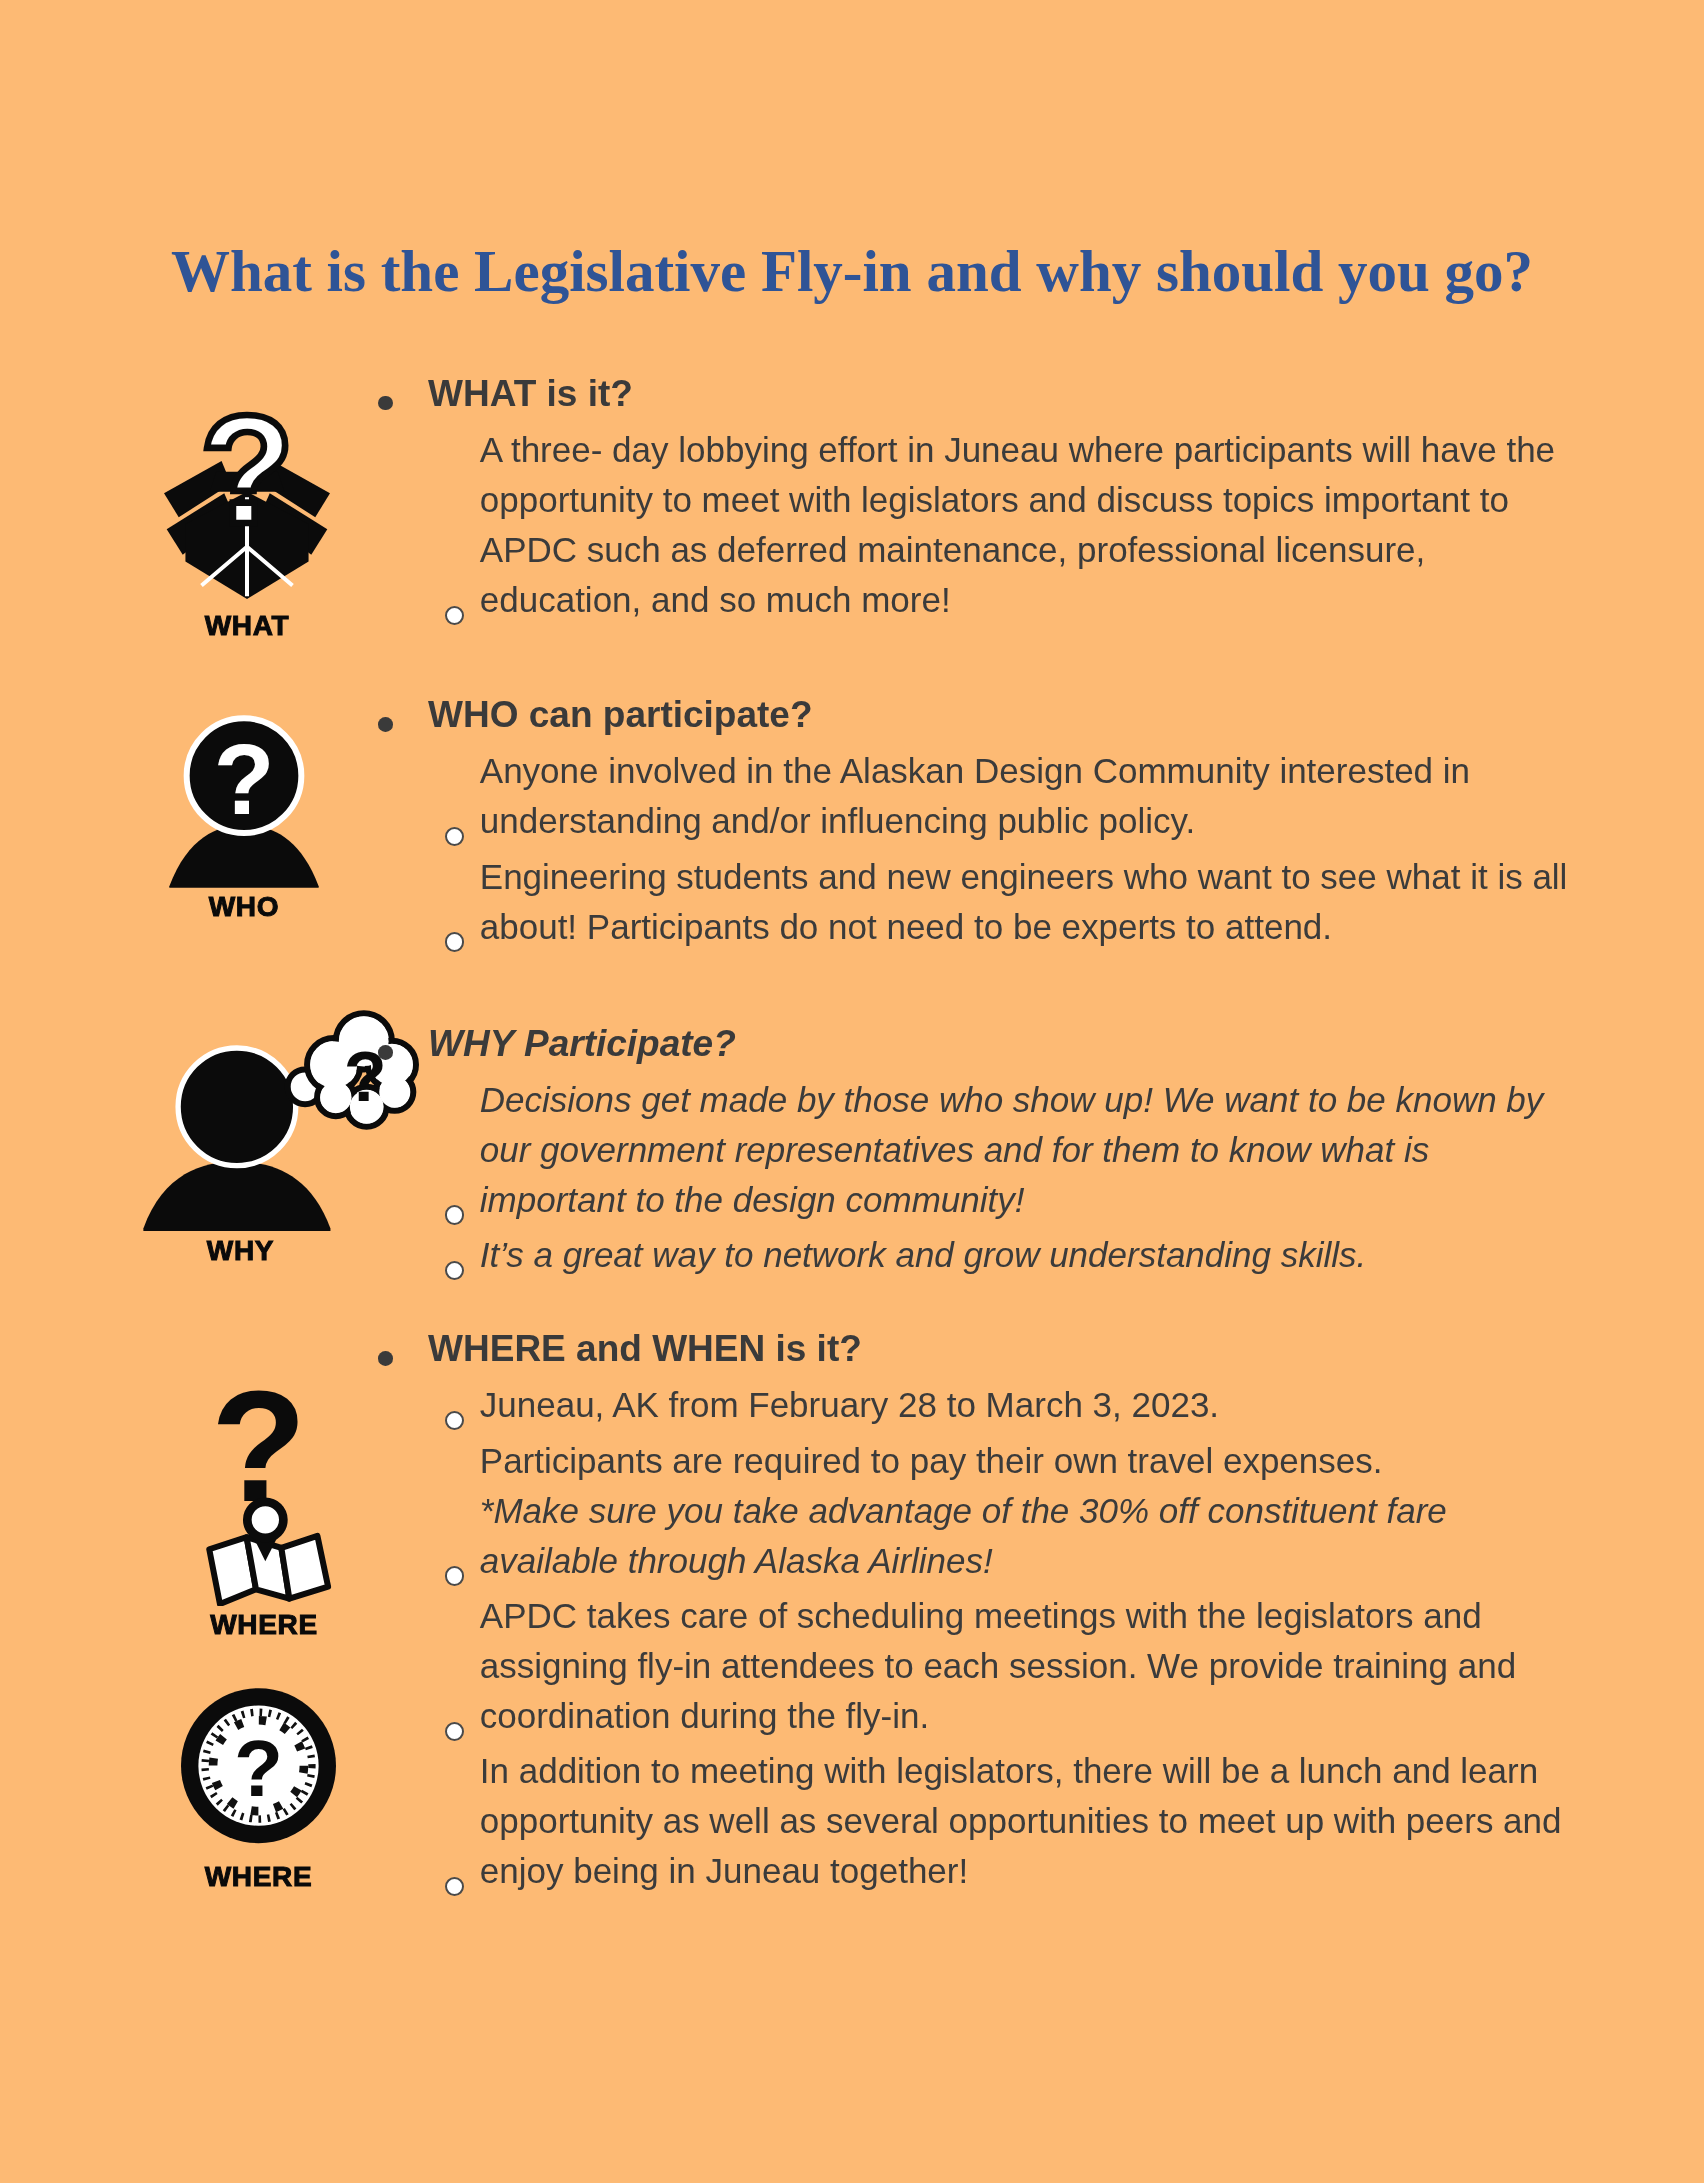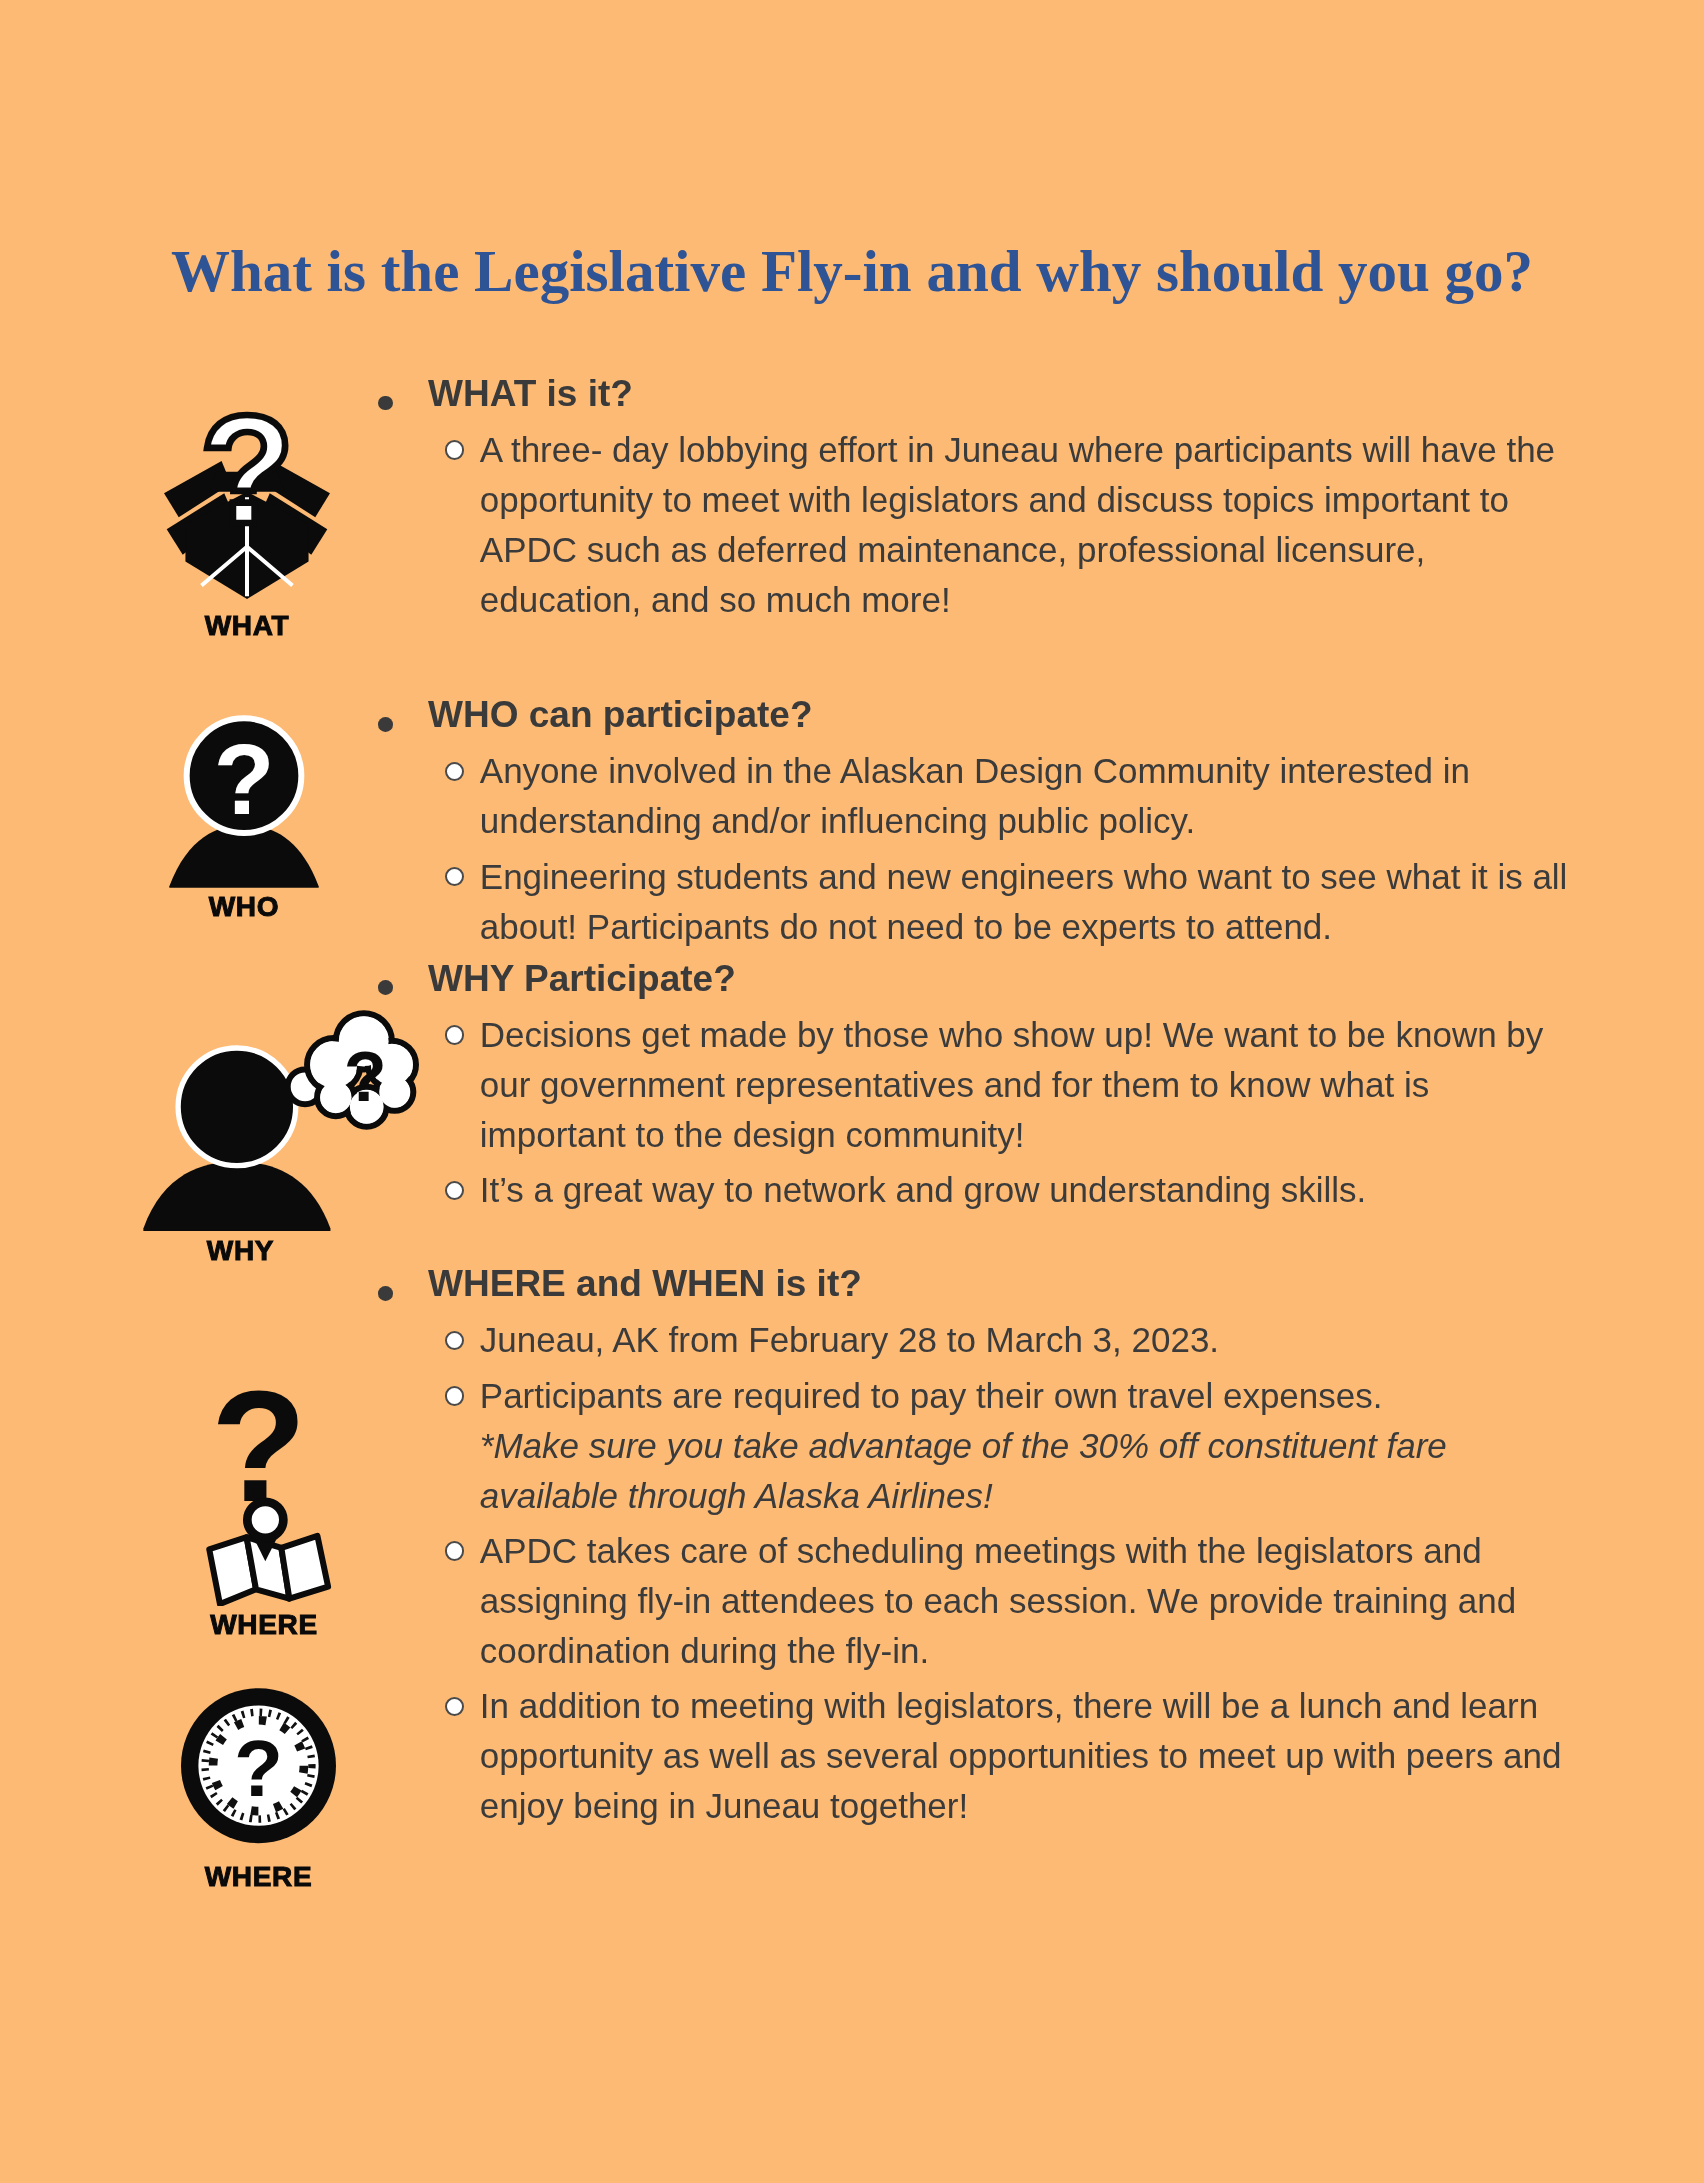--- a/index.html
+++ b/index.html
@@ -20,33 +20,33 @@
   .text-col{
     position:absolute;left:371px;top:348px;width:1206px;
     color:#3b3b3b;
   }
   .sec-head{display:flex;font-weight:700;font-size:37px;line-height:53px;color:#3a3a3a;align-items:center;}
   .sec-head .dot{
     flex:none;margin-left:7.4px;margin-top:19.4px;
     width:14.7px;height:14.7px;border-radius:50%;background:#3a3a3a;
   }
   .sec-head .h{margin-left:35px;}
-  .item{display:flex;font-size:35px;line-height:50px;margin-top:5.3px;}
+  .item{display:flex;font-size:35px;line-height:50px;margin-top:5.3px;align-items:flex-end;}
   .item:first-of-type{margin-top:3.3px;}
   .o-marker{
     flex:none;box-sizing:border-box;
     margin-left:74px;margin-top:15.4px;
     width:19.4px;height:19.4px;border:2.7px solid #4a4a4a;border-radius:50%;
     background:#ffffff;
   }
   .item-body{flex:1;margin-left:15.4px;}
   .note{font-style:italic;}
   .sec-what{margin-top:18.7px;}
   .sec-who{margin-top:63px;}
-  .sec-why{}
+  .sec-why{margin-top:65px;font-style:italic;}
   .sec-wherewhen{margin-top:42px;}
   figure.icon-fig{
     position:absolute;margin:0;padding:0;
     display:flex;flex-direction:column;align-items:center;
   }
   .icon-label{
     margin-top:2.7px;text-align:center;
     font-weight:900;font-size:28px;letter-spacing:0.7px;color:#0a0a0a;
     -webkit-text-stroke:1px #0a0a0a;
   }

